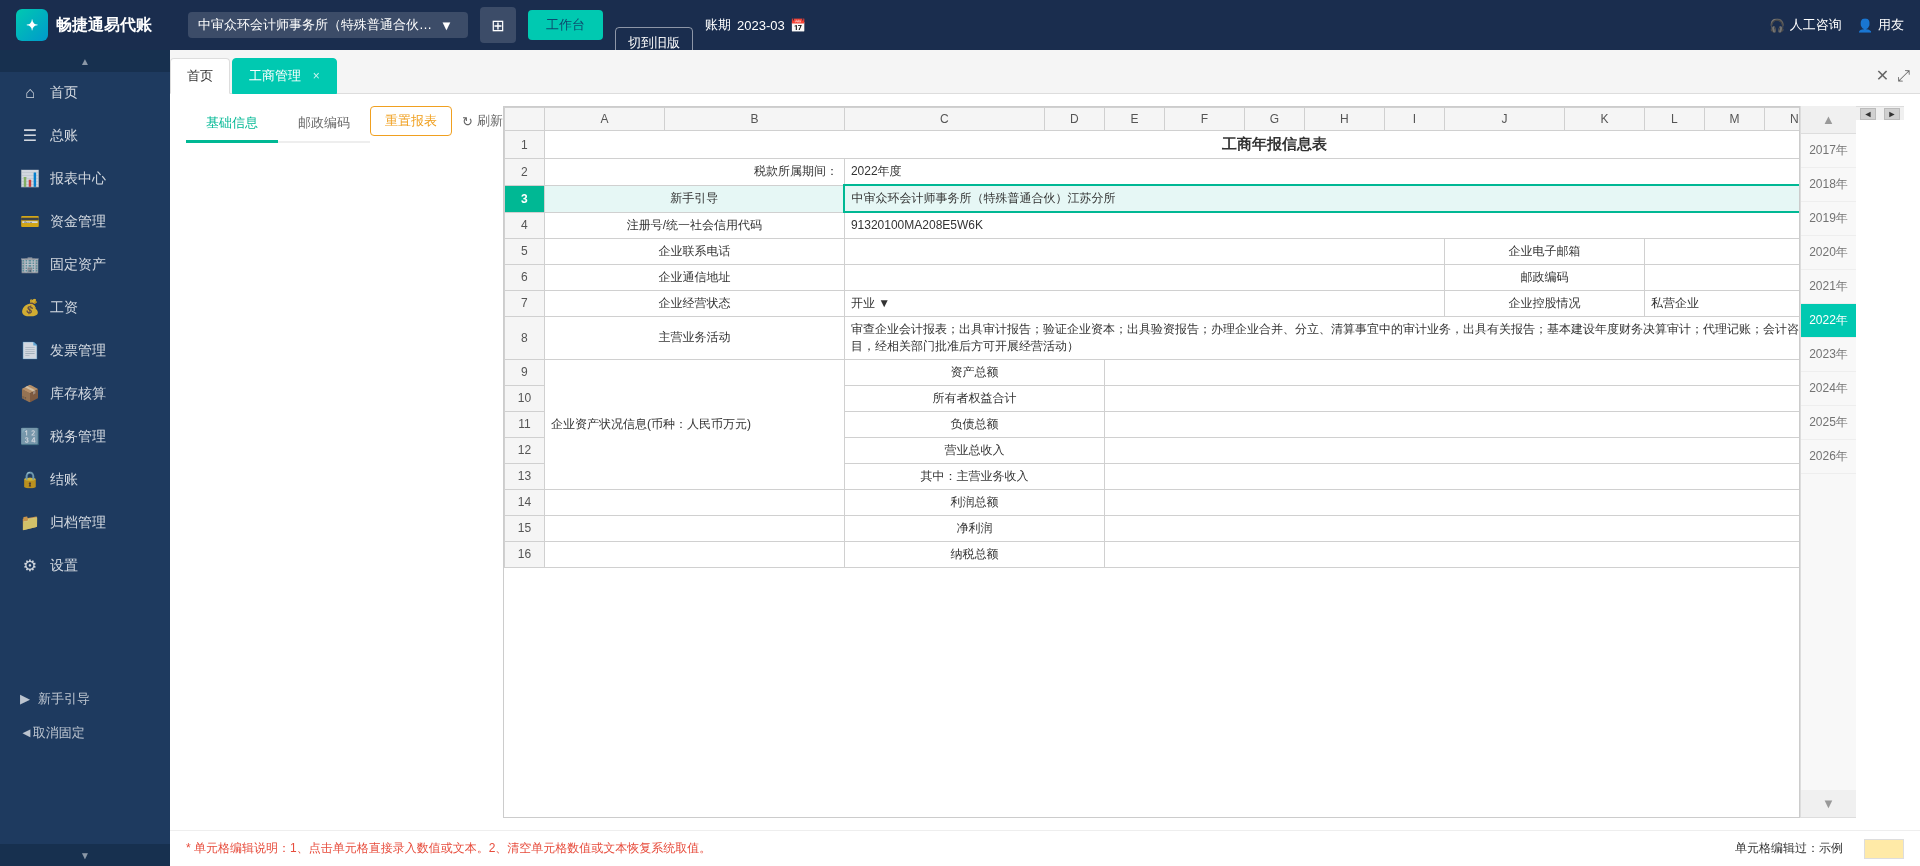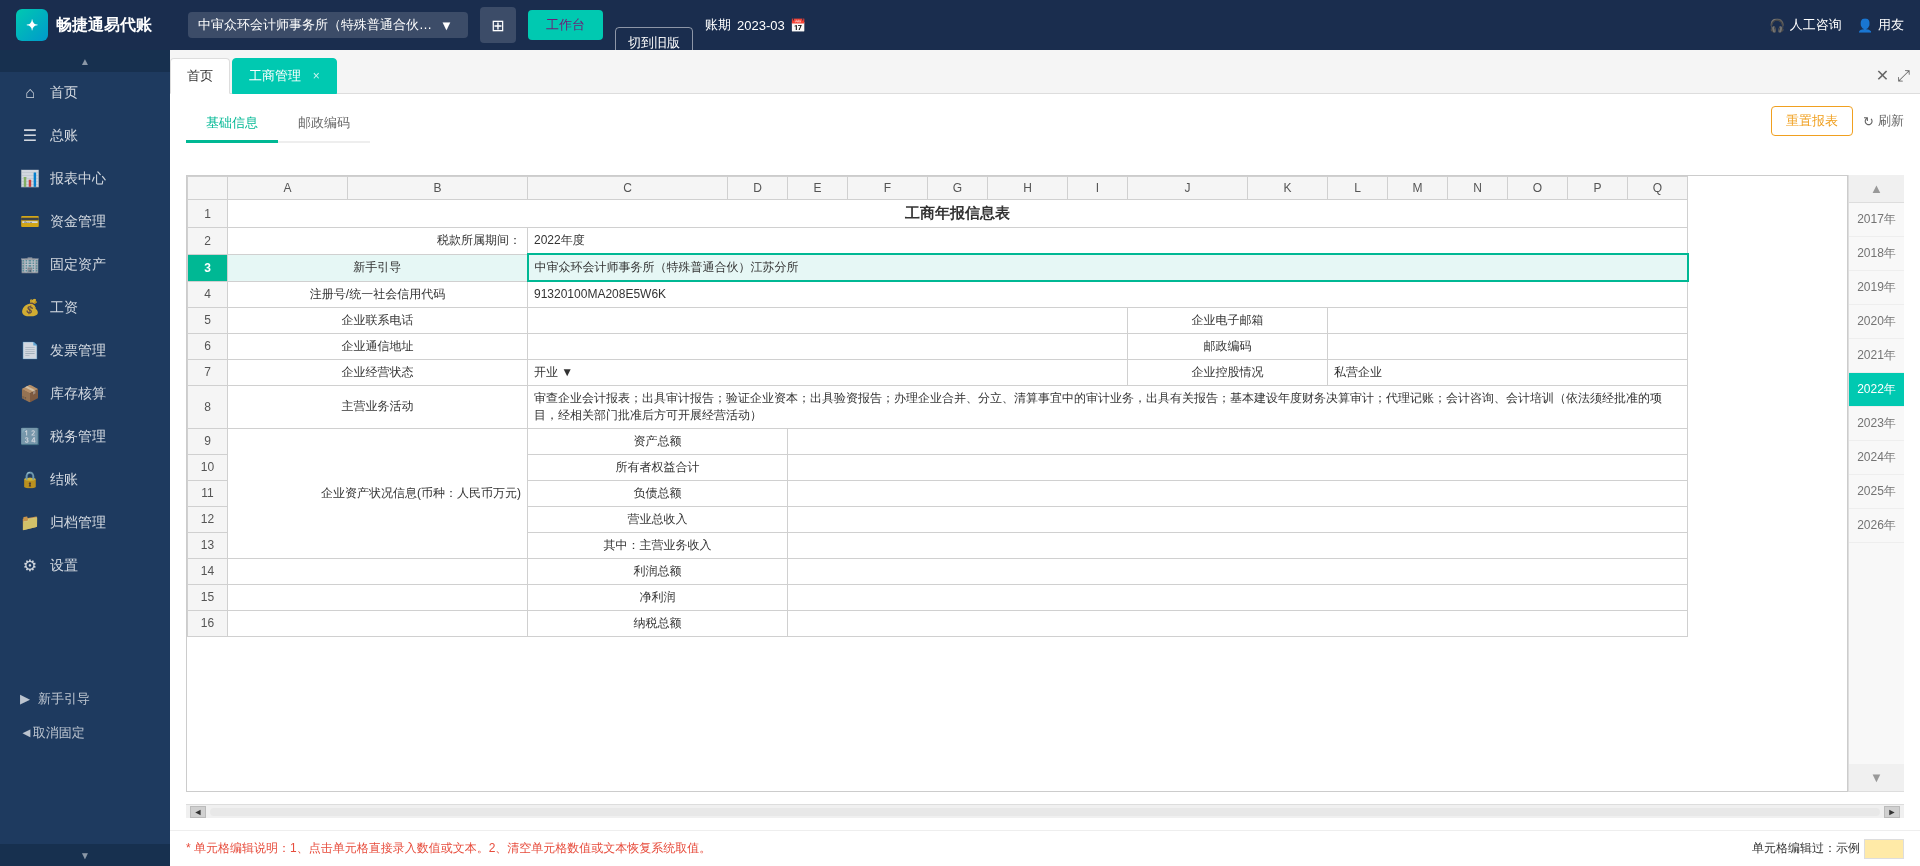--- a/index.html
+++ b/index.html
@@ -54,21 +54,21 @@
       border-radius: 4px;
       display: flex;
       align-items: center;
       justify-content: center;
       color: #fff;
       cursor: pointer;
       font-size: 16px;
     }
     .workbench-btn {
       background: #00c9b1;
-      color: #701a75;
+      color: #0c4a6e;
       border: none;
       border-radius: 4px;
       padding: 6px 18px;
       font-size: 13px;
       cursor: pointer;
       font-family: inherit;
     }
     .old-version-btn {
       background: transparent;
       color: #fff;
@@ -198,24 +198,23 @@
       align-items: center;
       gap: 8px;
       padding: 0 10px 8px;
     }
     .tab-ctrl-btn { font-size: 16px; color: #666; cursor: pointer; }
 
     
     .page-content {
       flex: 1;
       display: flex;
-      flex-direction: column;
+      flex-direction: row;
       overflow: hidden;
       padding: 12px 16px;
-      gap: 12px;
     }
 
     
     .sub-tabs {
       display: flex;
       gap: 0;
       border-bottom: 2px solid #eee;
       margin-bottom: 12px;
     }
     .sub-tab {
@@ -383,21 +382,21 @@
       font-size: 12px;
       color: #e74c3c;
       flex-shrink: 0;
       gap: 4px;
     }
     .status-bar-right {
       margin-left: auto;
       color: #333;
       display: flex;
       align-items: center;
-      gap: 4px;
+      gap: 21px;
     }
     .cell-example {
       width: 40px;
       height: 20px;
       background: #ffeaa7;
       border: 1px solid #ddd;
       display: inline-block;
     }
 
     
@@ -636,21 +635,21 @@
               </tr>
 
               <tr>
                 <td class="row-header">8</td>
                 <td colspan="2" class="cell-label">主营业务活动</td>
                 <td colspan="15" class="cell-value" style="white-space:normal;max-width:900px;overflow:hidden;font-size:12px;">审查企业会计报表；出具审计报告；验证企业资本；出具验资报告；办理企业合并、分立、清算事宜中的审计业务，出具有关报告；基本建设年度财务决算审计；代理记账；会计咨询、会计培训（依法须经批准的项目，经相关部门批准后方可开展经营活动）</td>
               </tr>
 
               <tr>
                 <td class="row-header">9</td>
-                <td colspan="2" rowspan="5" class="cell-label" style="vertical-align:middle;text-align:right;white-space:normal;">企业资产状况信息(币种：人民币万元)</td>
+                <td colspan="2" rowspan="5" class="cell-label" style="vertical-align:middle;text-align:left;white-space:normal;">企业资产状况信息(币种：人民币万元)</td>
                 <td colspan="2" class="cell-label">资产总额</td>
                 <td colspan="13"></td>
               </tr>
 
               <tr>
                 <td class="row-header">10</td>
                 <td colspan="2" class="cell-label">所有者权益合计</td>
                 <td colspan="13"></td>
               </tr>
 

